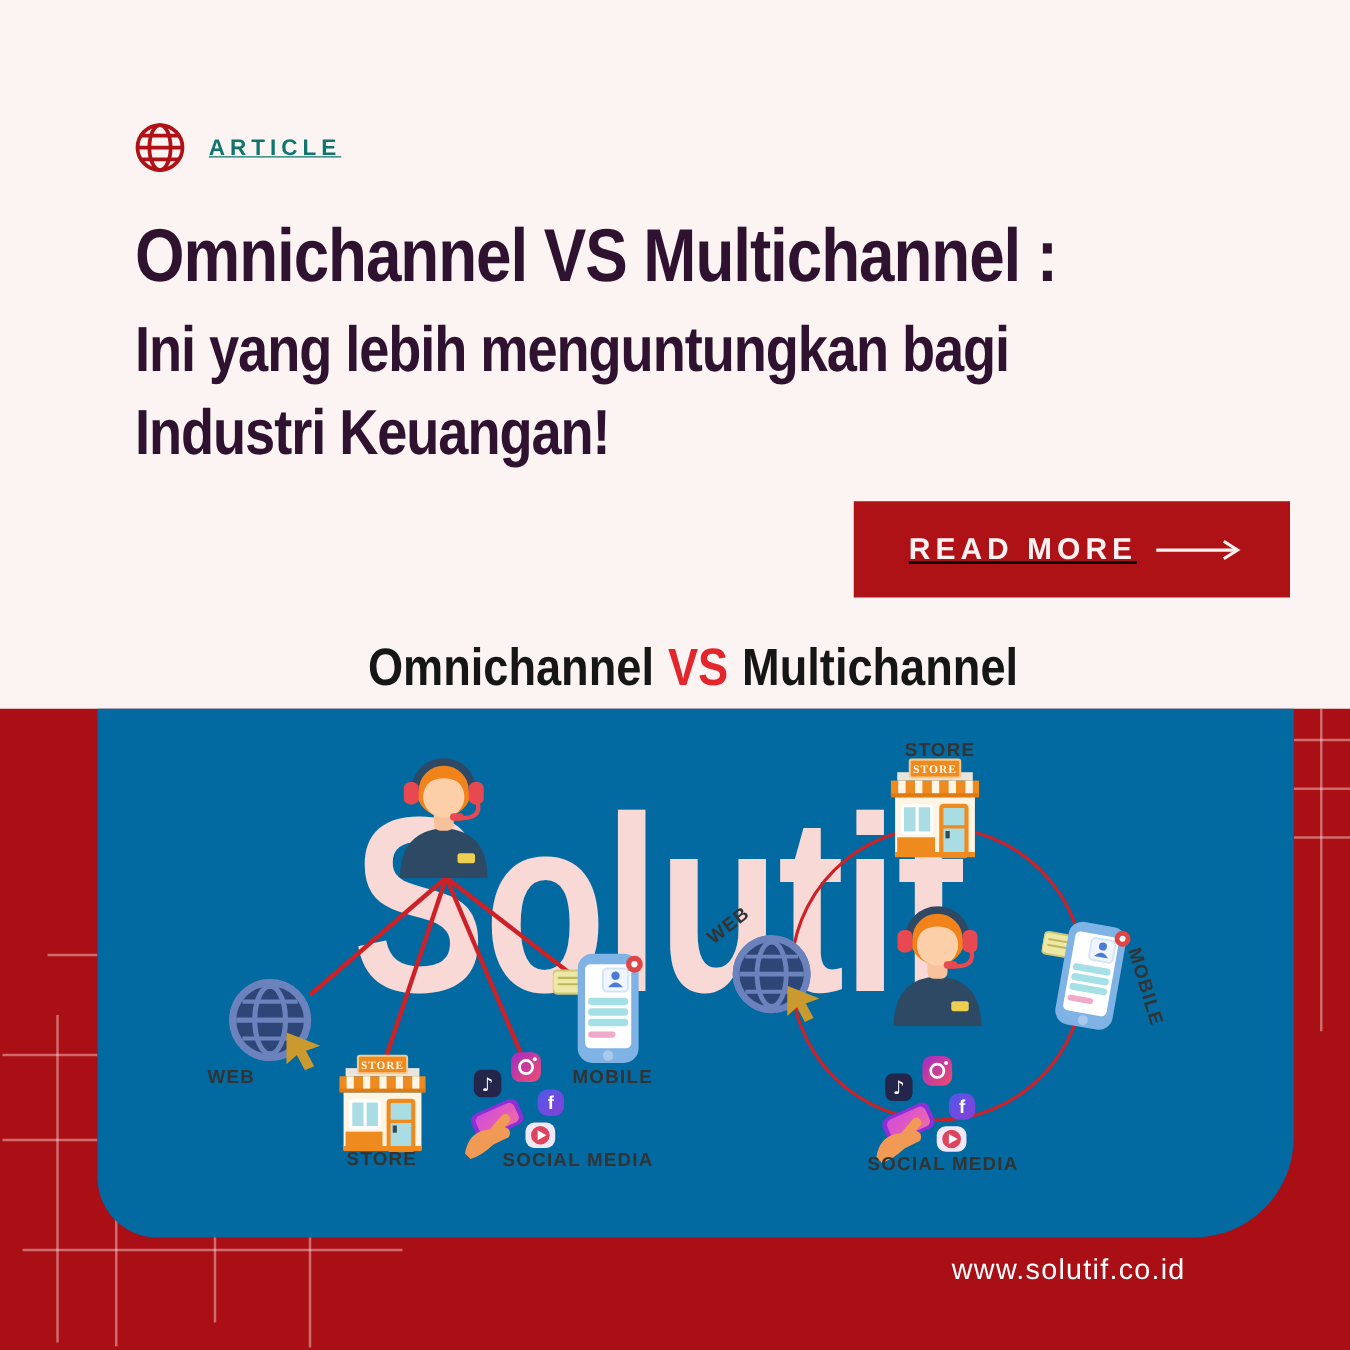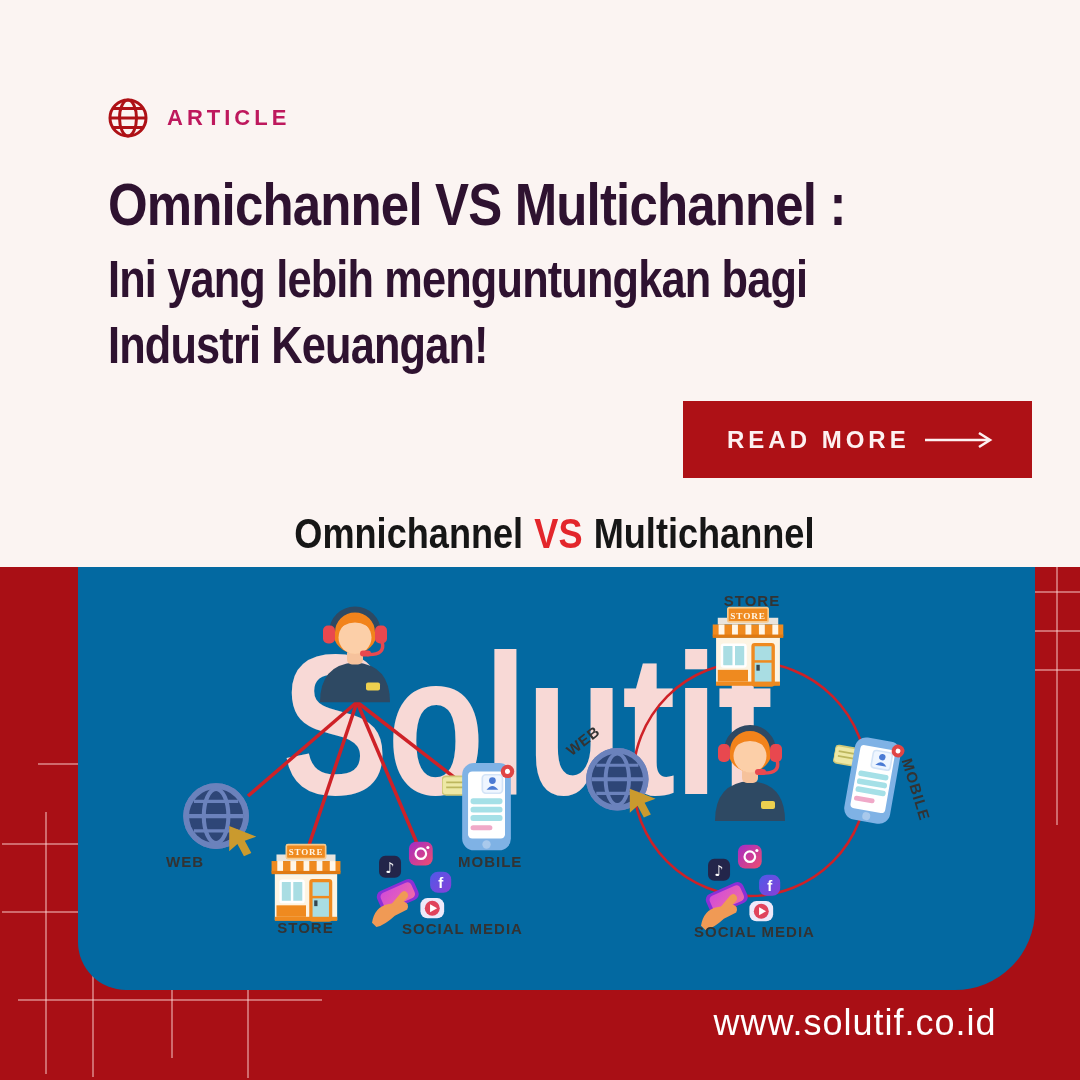--- a/index.html
+++ b/index.html
@@ -5,28 +5,28 @@
   html,body{margin:0;padding:0;}
   body{
     width:1080px;height:1080px;position:relative;overflow:hidden;
     background:#FBF4F2;
     font-family:"Liberation Sans","DejaVu Sans",sans-serif;
   }
   .abs{position:absolute;}
 
   
   .eyebrow{left:107px;top:97px;display:flex;align-items:center;gap:18px;}
-  .eyebrow-label{font-size:22px;font-weight:bold;letter-spacing:4px;color:#be185d;}
+  .eyebrow-label{font-size:18px;font-weight:bold;letter-spacing:4px;color:#0f766e;text-decoration:underline;}
   .title-line{left:108px;color:#2E1230;font-weight:bold;transform:scaleX(.85);transform-origin:left center;white-space:nowrap;letter-spacing:-1px;}
   .t1{top:170px;font-size:60px;}
   .t2{top:250px;font-size:51px;}
   .t3{top:316px;font-size:51px;}
 
   .read-more{left:683px;top:401px;width:349px;height:77px;background:#AE1116;border:none;
-    display:flex;align-items:center;justify-content:space-between;padding:0 36px 0 44px;cursor:pointer;}
+    display:flex;align-items:center;justify-content:space-between;padding:0 36px 0 44px;cursor:pointer;text-decoration:underline;}
   .read-more span{color:#FDF1F1;font-size:24px;font-weight:bold;letter-spacing:4px;font-family:"Liberation Sans",sans-serif;}
 
   
   .red-frame{left:0;top:567px;width:1080px;height:513px;background:#A90F15;z-index:1;}
   .gl{position:absolute;background:rgba(255,220,218,.45);z-index:2;}
   .card{left:78px;top:567px;width:957px;height:423px;background:#0369a1;border-radius:0 0 80px 48px;z-index:3;overflow:hidden;}
   .watermark{position:absolute;left:204px;top:58px;font-size:200px;font-weight:bold;color:#F8D9D6;
     letter-spacing:-2px;line-height:1;transform:scaleX(.8);transform-origin:left top;white-space:nowrap;}
 
   
@@ -34,21 +34,21 @@
   .diag-heading-inner{display:flex;gap:13px;font-size:42px;font-weight:bold;color:#161616;transform:scaleX(.86);transform-origin:center;white-space:nowrap;}
   .diag-heading .vs{color:#E3262B;}
   .conn{left:0;top:0;z-index:5;pointer-events:none;}
   .icon{z-index:6;}
   .dlabel{z-index:7;font-size:15px;font-weight:bold;letter-spacing:1px;color:#333333;white-space:nowrap;}
   .dlabel.center{text-align:center;}
   .rot-web{transform:rotate(-38deg);}
   .rot-mobile{transform:rotate(73deg);transform-origin:center;}
 
   
-  .footer-url{left:640px;top:1002px;width:430px;text-align:center;color:#FFFFFF;font-size:36px;letter-spacing:1px;z-index:8;}
+  .footer-url{left:640px;top:1002px;width:430px;text-align:center;color:#FFFFFF;font-size:23px;letter-spacing:1px;z-index:8;}
 </style>
 </head>
 <body>
 
 <svg width="0" height="0" style="position:absolute" aria-hidden="true">
   <defs>
     <linearGradient id="grad-ig" x1="0" y1="0" x2="1" y2="1">
       <stop offset="0" stop-color="#A22BC8"></stop>
         <stop offset="1" stop-color="#F04E6E"></stop>
     </linearGradient>

